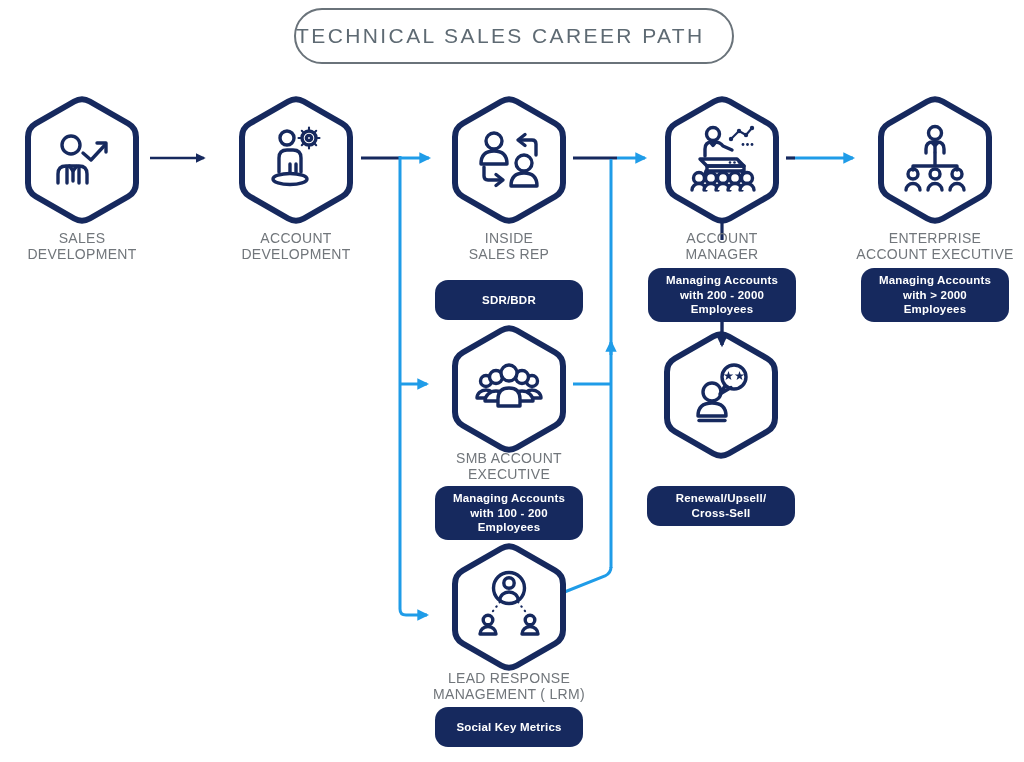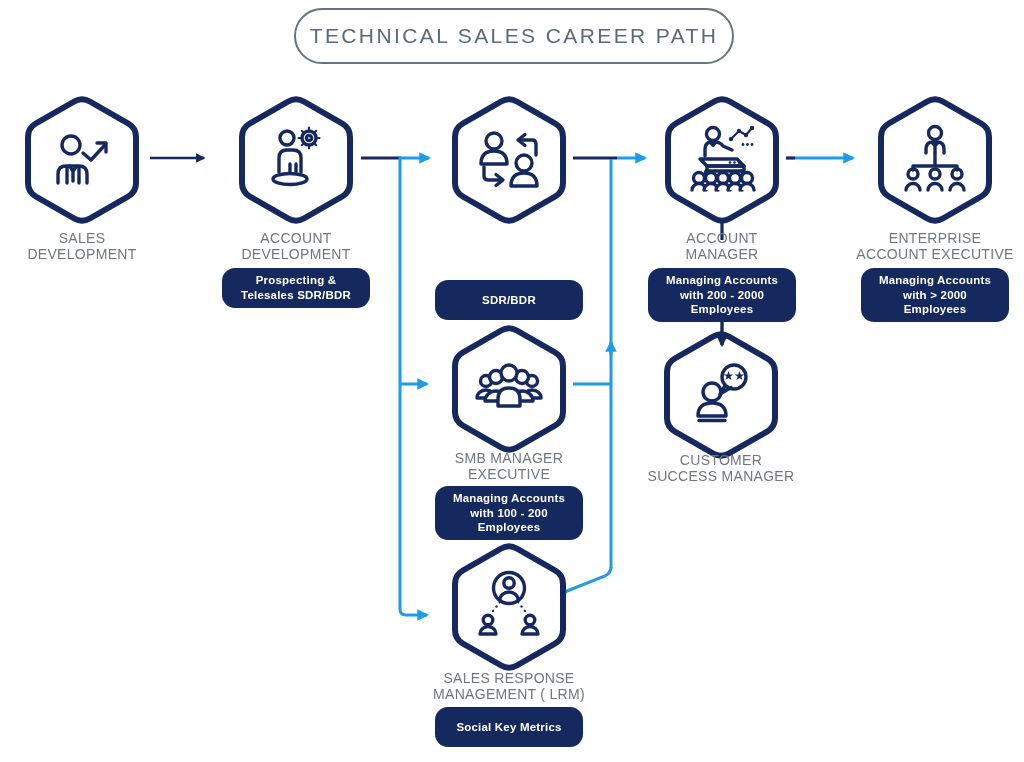--- a/index.html
+++ b/index.html
@@ -1,19 +1,19 @@
 <!DOCTYPE html>
 <html><head>
 <meta charset="utf-8">
 <style>
   html,body{margin:0;padding:0;background:#fff;}
   .canvas{position:relative;width:1024px;height:762px;background:#fff;overflow:hidden;
           font-family:"Liberation Sans",sans-serif;}
   .title-box{position:absolute;left:294px;top:8px;width:436px;height:52px;
-             border:2.5px solid #6a737a;border-radius:28px;display:flex;align-items:center;justify-content:center;}
+             border:2.5px solid #6a737a;border-radius:28px;display:flex;align-items:center;justify-content:flex-start;}
   .title-text{font-size:21px;letter-spacing:2.4px;color:#5e6a73;font-weight:400;}
   .connectors{position:absolute;left:0;top:0;z-index:1;}
   .hex{position:absolute;z-index:2;}
   .node-label{position:absolute;z-index:3;width:220px;text-align:center;color:#71767b;
               font-size:14px;line-height:1.16;letter-spacing:0.3px;white-space:pre-line;}
   .badge{position:absolute;z-index:3;width:148px;min-height:40px;background:#16295e;border-radius:13px;
          color:#fff;font-size:11.5px;font-weight:bold;line-height:1.28;letter-spacing:0.2px;
          display:flex;align-items:center;justify-content:center;text-align:center;white-space:pre-line;
          box-sizing:border-box;padding:5px 4px;}
   .icon *{stroke:#16295e;fill:none;stroke-width:3.4;stroke-linecap:round;stroke-linejoin:round;}
@@ -83,36 +83,36 @@
       <circle cx="49" cy="16" r="7"></circle>
       <circle cx="49" cy="16" r="2.6"></circle>
       <path class="thin" d="M49,5.5 V9 M49,23 V26.5 M38.5,16 H42 M56,16 H59.5 M41.8,8.8 l2.4,2.4 M53.8,20.8 l2.4,2.4 M41.8,23.2 l2.4,-2.4 M53.8,11.2 l2.4,-2.4"></path>
       <path d="M19,50 V36 q0,-8 8,-8 h6 q8,0 8,8 v14"></path>
       <path d="M30,50 V42 M36,50 V42"></path>
       <ellipse cx="30" cy="57" rx="17" ry="5.5"></ellipse>
     </g>
   </svg>
   <div class="node-label" style="left:186px;top:230px">ACCOUNT
 DEVELOPMENT</div>
-  <div class="badge" style="left:222px;top:268px">Prospecting &amp;
-Telesales SDR/BDR</div>
 
   <svg class="hex icon" style="left:446px;top:94px" width="126" height="132">
     <path class="hexpath" d="M55.2,7.5 Q63,3 70.8,7.5 L109.2,29.5 Q117,34 117,43 L117,89 Q117,98 109.2,102.5 L70.8,124.5 Q63,129 55.2,124.5 L16.8,102.5 Q9,98 9,89 L9,43 Q9,34 16.8,29.5 Z"></path>
     <g transform="translate(27,28)">
       <circle cx="21" cy="19" r="8"></circle>
       <path d="M8,42 q0,-13 13,-13 t13,13 z"></path>
       <circle cx="51" cy="41" r="8"></circle>
       <path d="M38,64 q0,-13 13,-13 t13,13 z"></path>
       <path d="M63,33 V22 q0,-4 -4,-4 H47"></path>
       <path d="M52,12.5 L45,18 L52,23.5"></path>
       <path d="M11,45 v9 q0,4 4,4 h13"></path>
       <path d="M23,52.5 L30,58 L23,63.5"></path>
     </g>
   </svg>
+  <div class="node-label" style="left:399px;top:230px">INSIDE
+SALES REP</div>
   <div class="badge" style="left:435px;top:280px">SDR/BDR</div>
 
   <svg class="hex icon" style="left:659px;top:94px" width="126" height="132">
     <path class="hexpath" d="M55.2,7.5 Q63,3 70.8,7.5 L109.2,29.5 Q117,34 117,43 L117,89 Q117,98 109.2,102.5 L70.8,124.5 Q63,129 55.2,124.5 L16.8,102.5 Q9,98 9,89 L9,43 Q9,34 16.8,29.5 Z"></path>
     <g transform="translate(27,28)">
       <circle cx="27" cy="12" r="6.5"></circle>
       <path d="M19,34 V27 q0,-7 7,-7 h3 q5,0 8,4 l9,4"></path>
       <path d="M24.5,20.5 l2.5,3 2.5,-3"></path>
       <path class="thin" d="M45,17 L53,9 L60,13 L66,6"></path>
       <circle class="d" cx="45" cy="17" r="2.2"></circle>
@@ -176,51 +176,51 @@
       <circle class="f" cx="59" cy="28" r="5.5"></circle>
         <path class="f" d="M50,45 a9,8 0 0 1 18,0 z"></path>
       <circle class="f" cx="23" cy="24" r="6.5"></circle>
         <path class="f" d="M12,48 a11,10 0 0 1 22,0 z"></path>
       <circle class="f" cx="49" cy="24" r="6.5"></circle>
         <path class="f" d="M38,48 a11,10 0 0 1 22,0 z"></path>
       <circle class="f" cx="36" cy="20" r="8"></circle>
       <path class="f" d="M25,53 V46 q0,-11 11,-11 t11,11 v7 z"></path>
     </g>
   </svg>
-  <div class="node-label" style="left:399px;top:450px">SMB MANAGER
+  <div class="node-label" style="left:399px;top:450px">SMB ACCOUNT
 EXECUTIVE</div>
   <div class="badge" style="left:435px;top:486px">Managing Accounts
 with 100 - 200
 Employees</div>
 
   <svg class="hex icon" style="left:658px;top:329px" width="126" height="132">
     <path class="hexpath" d="M55.2,7.5 Q63,3 70.8,7.5 L109.2,29.5 Q117,34 117,43 L117,89 Q117,98 109.2,102.5 L70.8,124.5 Q63,129 55.2,124.5 L16.8,102.5 Q9,98 9,89 L9,43 Q9,34 16.8,29.5 Z"></path>
     <g transform="translate(27,28)">
       <circle cx="27" cy="35" r="9"></circle>
       <path d="M13,59 q0,-13 14,-13 t14,13 z"></path>
       <path d="M14,63.5 H40"></path>
       <circle class="f" cx="49" cy="20" r="12"></circle>
       <path d="M40,29 L35,37 L46,30.5"></path>
       <path class="d" d="M43.5,14 l1.18,3.38 3.58,0.07 -2.86,2.17 1.04,3.43 -2.94,-2.05 -2.94,2.05 1.04,-3.43 -2.86,-2.17 3.58,-0.07 Z"></path>
       <path class="d" d="M54.5,14 l1.18,3.38 3.58,0.07 -2.86,2.17 1.04,3.43 -2.94,-2.05 -2.94,2.05 1.04,-3.43 -2.86,-2.17 3.58,-0.07 Z"></path>
     </g>
   </svg>
-  <div class="node-label" style="left:611px;top:452px">CUSTOMER
-SUCCESS MANAGER</div>
+  <div class="badge" style="left:647px;top:486px">Renewal/Upsell/
+Cross-Sell</div>
 
   <svg class="hex icon" style="left:446px;top:541px" width="126" height="132">
     <path class="hexpath" d="M55.2,7.5 Q63,3 70.8,7.5 L109.2,29.5 Q117,34 117,43 L117,89 Q117,98 109.2,102.5 L70.8,124.5 Q63,129 55.2,124.5 L16.8,102.5 Q9,98 9,89 L9,43 Q9,34 16.8,29.5 Z"></path>
     <g transform="translate(27,28)">
       <circle cx="36" cy="19" r="15.5"></circle>
       <circle cx="36" cy="14" r="5.2"></circle>
       <path d="M27,31 a9,8 0 0 1 18,0"></path>
       <path class="thin" stroke-dasharray="0.5,5" d="M27,33 L17,46 M45,33 L55,46"></path>
       <circle cx="15" cy="51" r="4.8"></circle>
         <path d="M7,65 a8,7.5 0 0 1 16,0 z"></path>
       <circle cx="57" cy="51" r="4.8"></circle>
         <path d="M49,65 a8,7.5 0 0 1 16,0 z"></path>
     </g>
   </svg>
-  <div class="node-label" style="left:399px;top:670px">SALES RESPONSE
+  <div class="node-label" style="left:399px;top:670px">LEAD RESPONSE
 MANAGEMENT ( LRM)</div>
   <div class="badge" style="left:435px;top:707px">Social Key Metrics</div>
 
 </div>
 
 </body></html>

